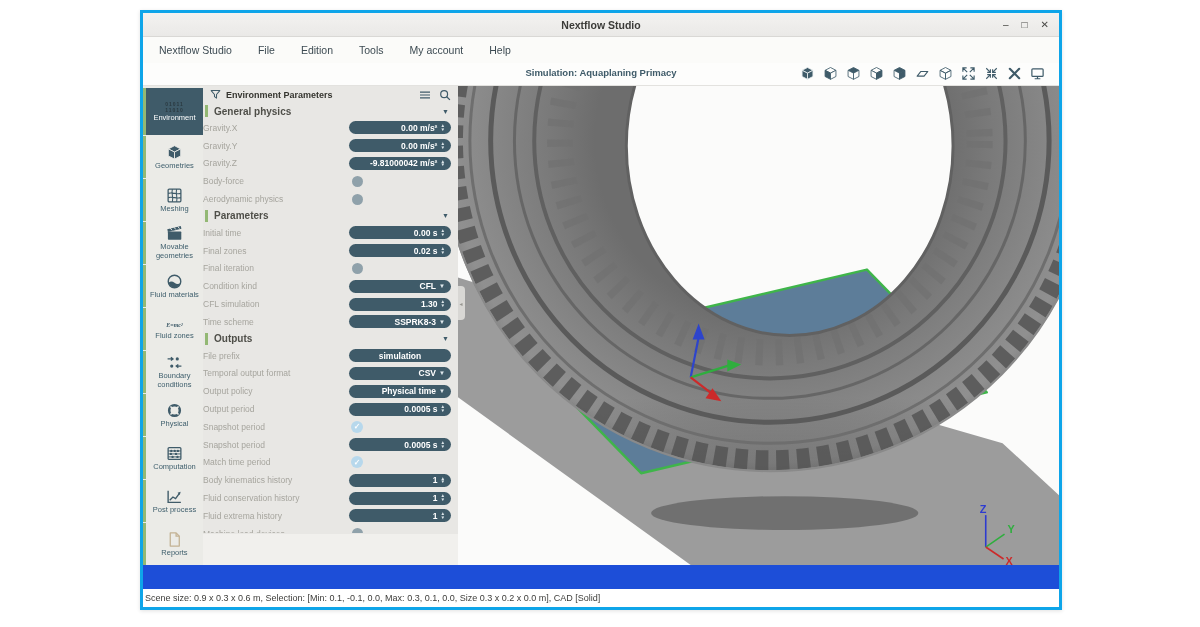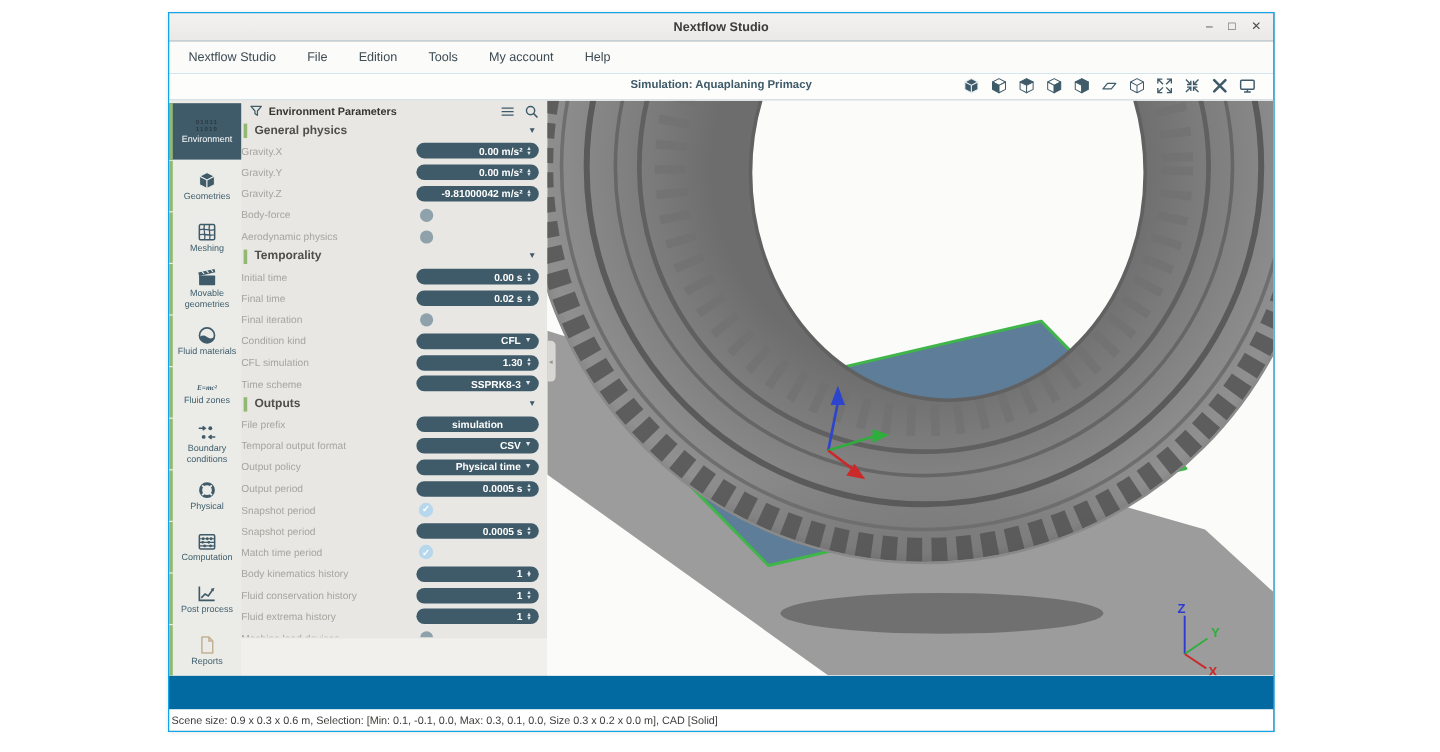--- a/index.html
+++ b/index.html
@@ -1,21 +1,21 @@
 <!DOCTYPE html>
 <html><head>
 <meta charset="utf-8">
 <style>
   * { margin:0; padding:0; box-sizing:border-box; }
   html,body { background:#fff; }
   body { font-family:"Liberation Sans", sans-serif; }
   .page { position:relative; width:1200px; height:627px; background:#fff; overflow:hidden; }
 
   .window { position:absolute; left:140px; top:10px; width:922px; height:600px;
-            background:#0369a1; border:1px solid #0ea5e9; box-shadow:0 1px 4px rgba(0,0,0,.12); }
+            background:#1d4ed8; border:3px solid #0ea5e9; box-shadow:0 1px 4px rgba(0,0,0,.12); }
 
   
   .titlebar { position:relative; height:24px; background:linear-gradient(#f3f2f0,#eae9e7);
               border-bottom:1px solid #d9d8d5; display:flex; align-items:center; justify-content:center; }
   .titlebar .title { font-size:10.5px; font-weight:bold; color:#3b3b38; }
   .winctrls { position:absolute; right:10px; top:0; height:100%; display:flex; align-items:center; gap:13px; }
   .winctrls span { font-size:10px; color:#4a4a47; cursor:default; line-height:1; }
 
   
   .menubar { height:26px; background:#fbfbf9; display:flex; align-items:center; gap:26px; padding-left:16px; }
@@ -368,37 +368,37 @@
                 </span>
               </div>
               <div class="prow">
                 <span class="plabel">Aerodynamic physics</span>
                 <span class="pctrl">
                   <span class="tgl"></span>
                 </span>
               </div>
               <div class="shead">
                 <span class="sgbar"></span>
-    <span class="stitle">Temporality</span>
+    <span class="stitle">Parameters</span>
     <span class="scaret">▼</span>
               </div>
               <div class="prow">
                 <span class="plabel">Initial time</span>
                 <span class="pctrl">
                   <span class="pill">
         <span>0.00 s</span>
         <span class="spn">
                       <span>▲</span>
                       <span>▼</span>
                     </span>
                   </span>
                 </span>
               </div>
               <div class="prow">
-                <span class="plabel">Final time</span>
+                <span class="plabel">Final zones</span>
                 <span class="pctrl">
                   <span class="pill">
         <span>0.02 s</span>
         <span class="spn">
                       <span>▲</span>
                       <span>▼</span>
                     </span>
                   </span>
                 </span>
               </div>

